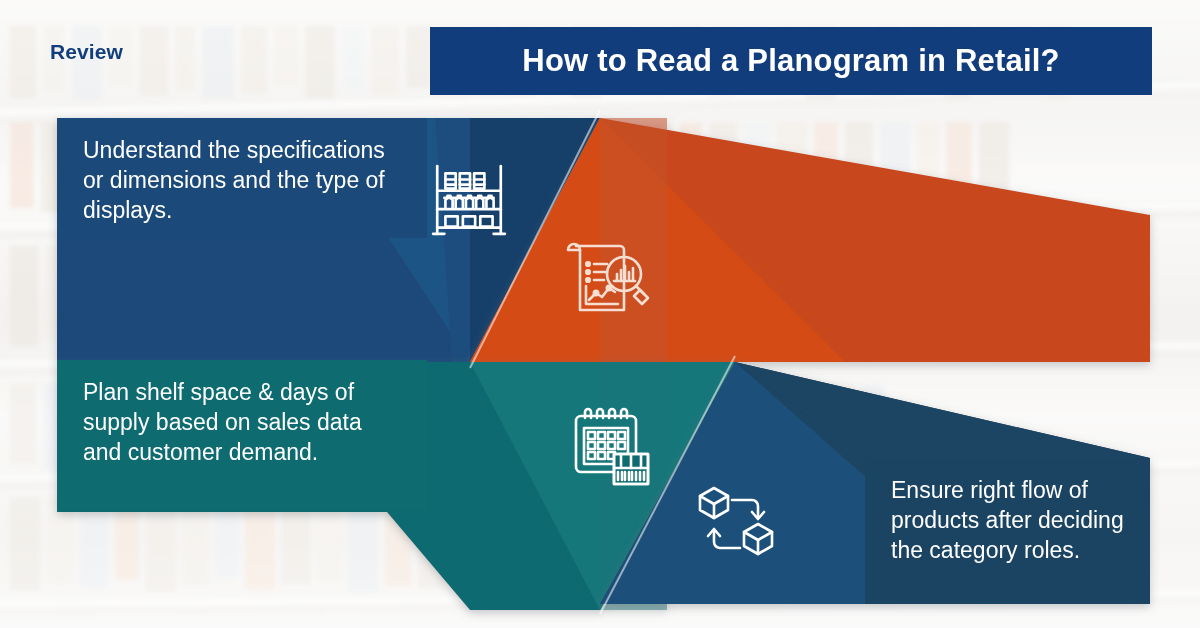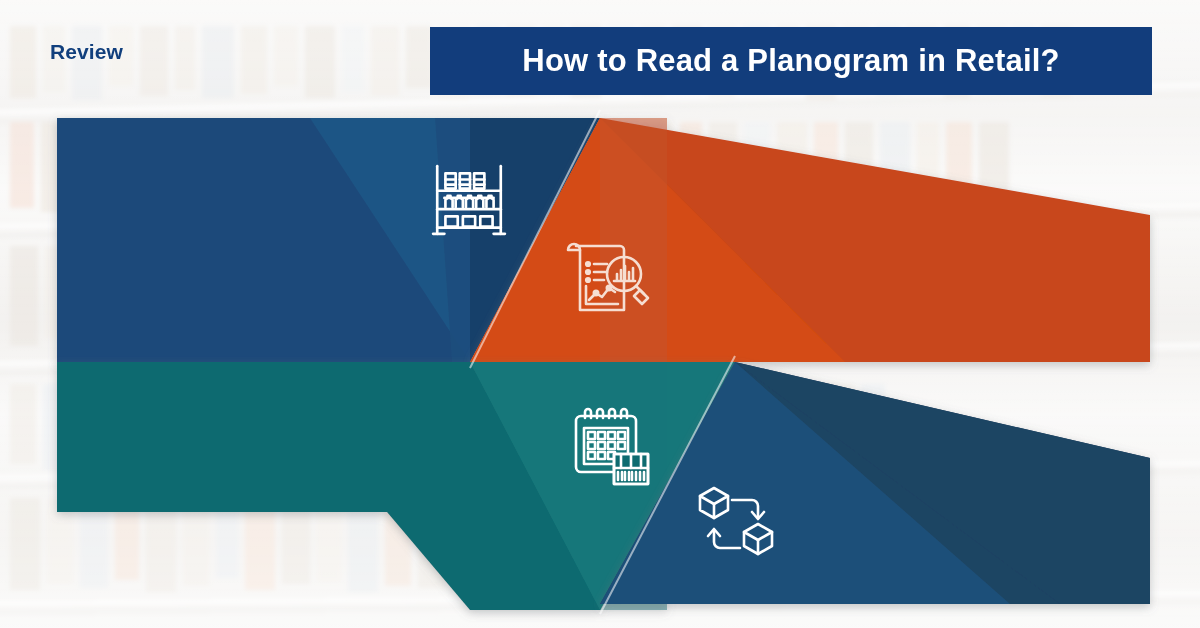--- a/index.html
+++ b/index.html
@@ -272,23 +272,32 @@
       <line x1="735" y1="356" x2="600" y2="614" stroke="#ffffff" stroke-width="2"></line>
     </g>
   </svg>
 
   <div class="brand">Review</div>
 
   <div class="title-bar">
     <span class="title">How to Read a Planogram in Retail?</span>
   </div>
 
-
-
-
+  <div class="panel p-tl">
+    <p>Understand the specifications or dimensions and the type of displays.</p>
+  </div>
+
+
+  <div class="panel p-bl">
+    <p>Plan shelf space &amp; days of supply based on sales data and customer demand.</p>
+  </div>
+
+  <div class="panel p-br">
+    <p>Ensure right flow of products after deciding the category roles.</p>
+  </div>
 
   <div class="icon" style="left:428px; top:160px;">
     <svg width="82" height="82" viewBox="0 0 80 80" fill="none" stroke="#ffffff" stroke-width="2.6" stroke-linecap="round" stroke-linejoin="round">
 
       <line x1="9" y1="6" x2="9" y2="72"></line>
       <line x1="71" y1="6" x2="71" y2="72"></line>
 
       <line x1="5" y1="72" x2="16" y2="72"></line>
       <line x1="64" y1="72" x2="75" y2="72"></line>
 

